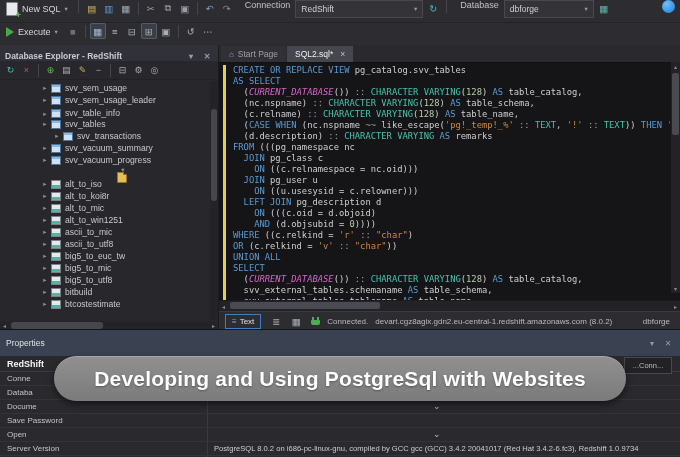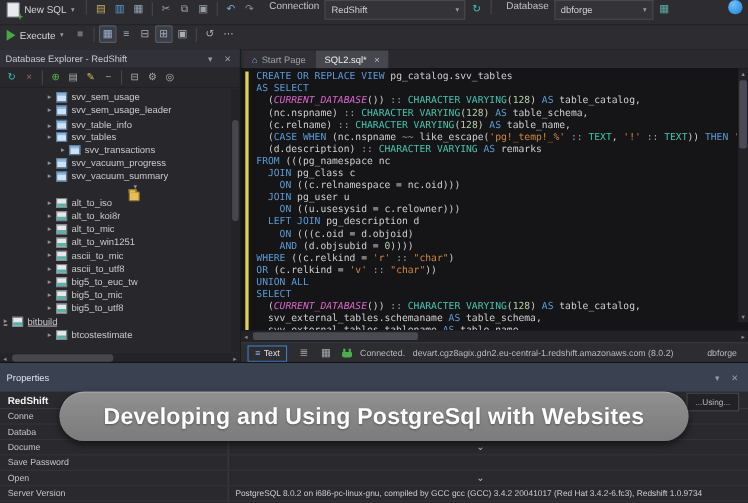--- a/index.html
+++ b/index.html
@@ -20,21 +20,21 @@
   .ic-play{width:0;height:0;border-left:8px solid #47a847;border-top:5px solid transparent;border-bottom:5px solid transparent;}
   .combo{display:flex;align-items:center;background:#333338;border:1px solid #48484e;height:16px;
          padding:0 5px;font-size:8.5px;color:#d2d2d2;gap:4px;}
   .combo .caret{margin-left:auto;}
   .tblabel{font-size:9px;color:#c2c2c2;margin:0 3px 0 8px;white-space:nowrap;}
   .logo{width:13px;height:13px;border-radius:50%;background:radial-gradient(circle at 35% 30%,#6cc0ff,#1f7fd4);margin-left:auto;margin-right:4px;}
   
   #main{position:absolute;top:45px;left:0;right:0;bottom:127px;display:flex;}
   
   #explorer{width:218px;background:#28282c;border-right:1px solid #1b1b1e;display:flex;flex-direction:column;position:relative;}
-  #explorer-header{height:16px;display:flex;align-items:center;background:#31313a;padding:0 5px;font-size:8.5px;color:#c9c9cf;gap:4px;}
+  #explorer-header{height:16px;display:flex;align-items:flex-end;background:#31313a;padding:0 5px;font-size:8.5px;color:#c9c9cf;gap:4px;font-weight:bold;}
   #explorer-header .spacer{flex:1;}
   .hicon{font-size:8px;color:#9a9aa2;width:12px;text-align:center;}
   #explorer-tools{height:18px;display:flex;align-items:center;padding:0 3px;gap:1px;border-bottom:1px solid #222226;}
   #explorer-tools .tbico{width:15px;height:15px;font-size:9px;}
   #tree{flex:1;overflow:hidden;padding-top:2px;position:relative;}
   .trow{display:flex;align-items:center;height:12px;font-size:8.6px;color:#c9c9c9;white-space:nowrap;}
   .chev{width:10px;font-size:6.5px;color:#8f8f96;flex:0 0 auto;text-align:center;}
   .tico{width:10px;height:9px;margin:0 4px 0 1px;flex:0 0 auto;position:relative;box-sizing:border-box;}
   .tico-view{background:#cfe2f4;border:1px solid #49749c;box-shadow:inset 0 2px 0 #8fb8dd;}
   .tico-folder{background:#e3bf56;border:1px solid #96732a;border-radius:1px;}
@@ -194,26 +194,26 @@
           <span class="tlabel">svv_tables</span>
         </div>
         <div class="trow" style="padding-left: 52px;">
           <span class="chev">▸</span>
           <span class="tico tico-view"></span>
           <span class="tlabel">svv_transactions</span>
         </div>
         <div class="trow" style="padding-left: 40px;">
           <span class="chev">▸</span>
           <span class="tico tico-view"></span>
+          <span class="tlabel">svv_vacuum_summary</span>
+        </div>
+        <div class="trow" style="padding-left: 40px;">
+          <span class="chev">▸</span>
+          <span class="tico tico-view"></span>
           <span class="tlabel">svv_vacuum_progress</span>
-        </div>
-        <div class="trow" style="padding-left: 40px;">
-          <span class="chev">▸</span>
-          <span class="tico tico-view"></span>
-          <span class="tlabel">svv_vacuum_summary</span>
         </div>
         <div class="trow" style="padding-left: 28px; flex-direction: column;">
           <span class="chev">▾</span>
           <span class="tico tico-folder"></span>
           <span class="tlabel">Procedures (123)</span>
         </div>
         <div class="trow" style="padding-left: 40px;">
           <span class="chev">▸</span>
           <span class="tico tico-proc"></span>
           <span class="tlabel">alt_to_iso</span>
@@ -251,21 +251,21 @@
         <div class="trow" style="padding-left: 40px;">
           <span class="chev">▸</span>
           <span class="tico tico-proc"></span>
           <span class="tlabel">big5_to_mic</span>
         </div>
         <div class="trow" style="padding-left: 40px;">
           <span class="chev">▸</span>
           <span class="tico tico-proc"></span>
           <span class="tlabel">big5_to_utf8</span>
         </div>
-        <div class="trow" style=" text-decoration: underline;">
+        <div class="trow" style="padding-left: 40px;">
           <span class="chev">▸</span>
           <span class="tico tico-proc"></span>
           <span class="tlabel">bitbuild</span>
         </div>
         <div class="trow" style="padding-left: 40px;">
           <span class="chev">▸</span>
           <span class="tico tico-proc"></span>
           <span class="tlabel">btcostestimate</span>
         </div>
       </div>
@@ -356,18 +356,18 @@
       </div>
       <div class="prow">
         <div class="plabel">Server Version</div>
         <div class="pvalue">PostgreSQL 8.0.2 on i686-pc-linux-gnu, compiled by GCC gcc (GCC) 3.4.2 20041017 (Red Hat 3.4.2-6.fc3), Redshift 1.0.9734</div>
       </div>
       <div class="prow">
         <div class="plabel">Suppress Connect Form</div>
         <div class="pvalue"></div>
       </div>
     </div>
-  <div id="conn-frag">...Using...</div>
+  <div id="conn-frag">...Conn...</div>
 </div>
 
 <div id="banner">
   <span id="banner-text">Developing and Using PostgreSql with Websites</span>
 </div>
 
 </body></html>

